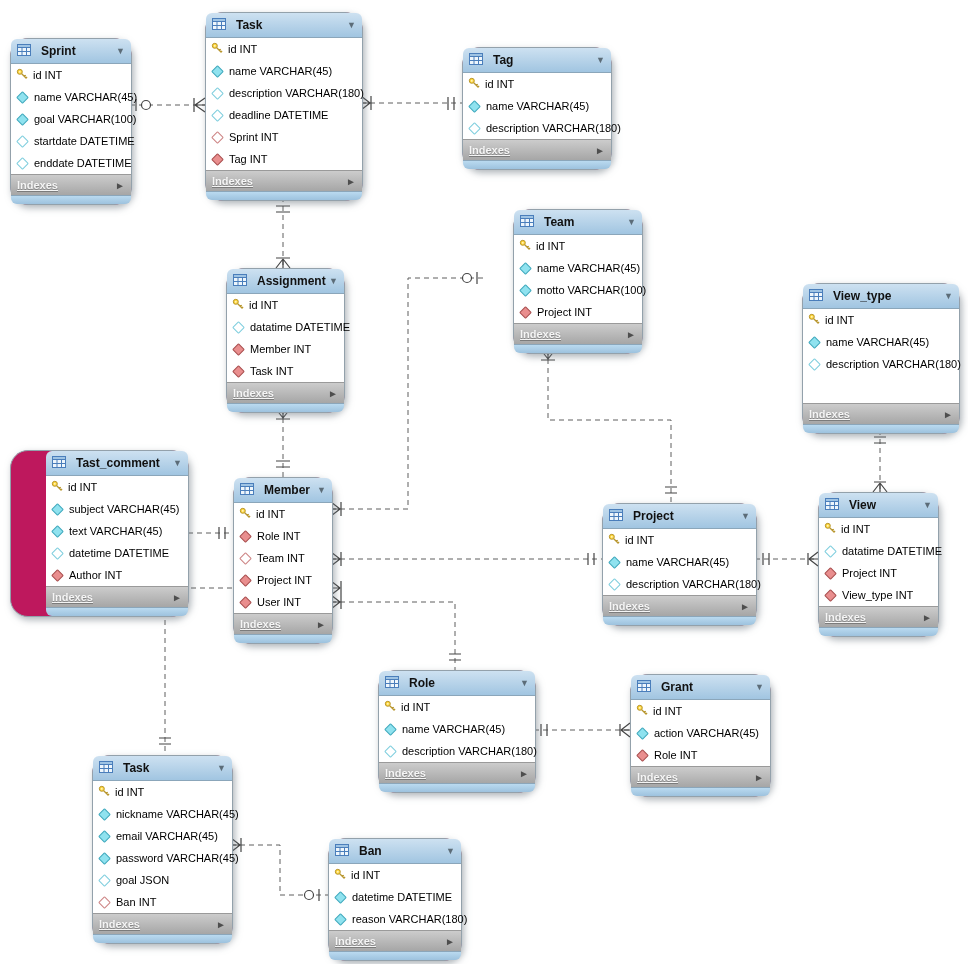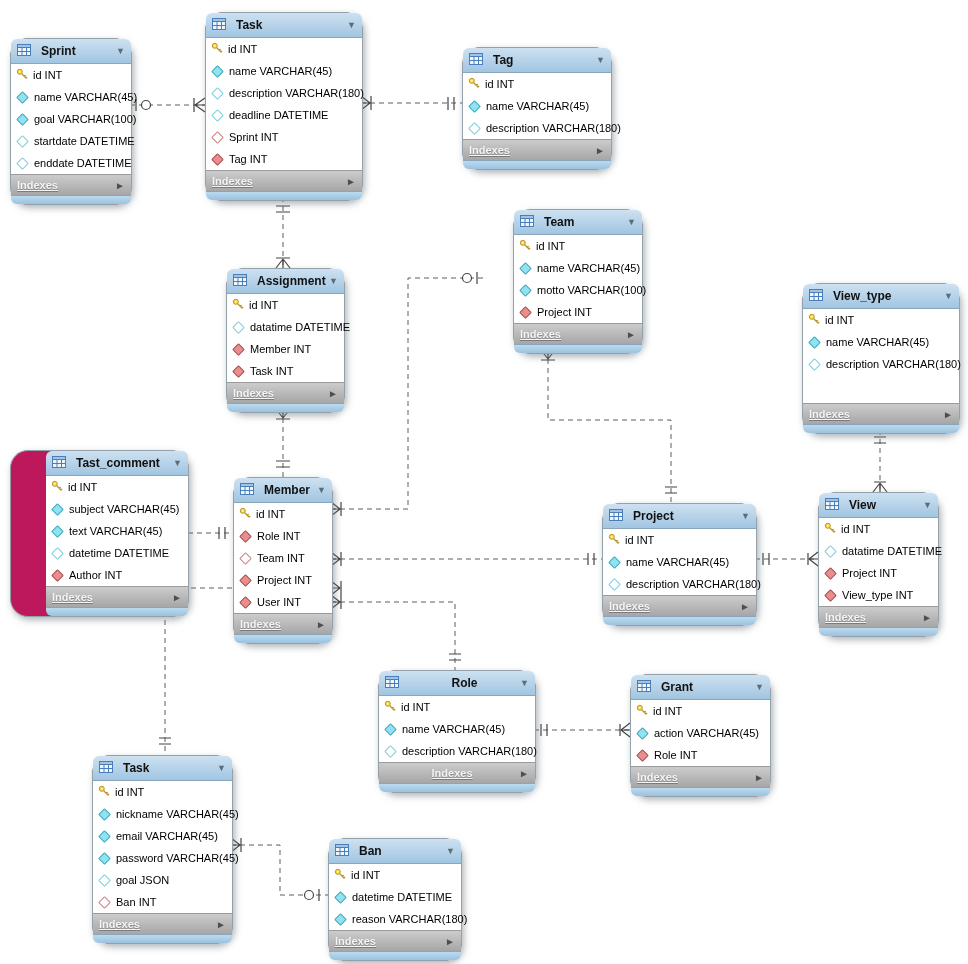--- a/index.html
+++ b/index.html
@@ -482,21 +482,21 @@
             <span class="icn dia diamond-red-filled-icon"></span>
             <span class="lbl">View_type INT</span>
           </div>
         </div>
         <div class="t-indexes">
           <span class="lbl">Indexes</span>
           <span class="idx-arrow">►</span>
         </div>
         <div class="t-footer"></div>
       </div>
-      <div class="table" style="left: 378px; top: 670px; width: 156px; text-align: center;">
+      <div class="table" style="left: 378px; top: 670px; width: 156px;">
         <div class="t-header">
           <span class="icn"><svg width="14" height="12" viewBox="0 0 14 12">
               <rect x="0.5" y="0.5" width="13" height="11" fill="#eef6fc" stroke="#4a7ebb"></rect>
               <rect x="0.5" y="0.5" width="13" height="3" fill="#9fc4e4" stroke="#4a7ebb"></rect>
               <path d="M5 3.5 V11.5 M9.5 3.5 V11.5 M0.5 7.5 H13.5" stroke="#4a7ebb" stroke-width="1" fill="none"></path>
             </svg></span>
           <span class="t-title">Role</span>
           <span class="t-collapse">▼</span>
         </div>
         <div class="t-rows">

